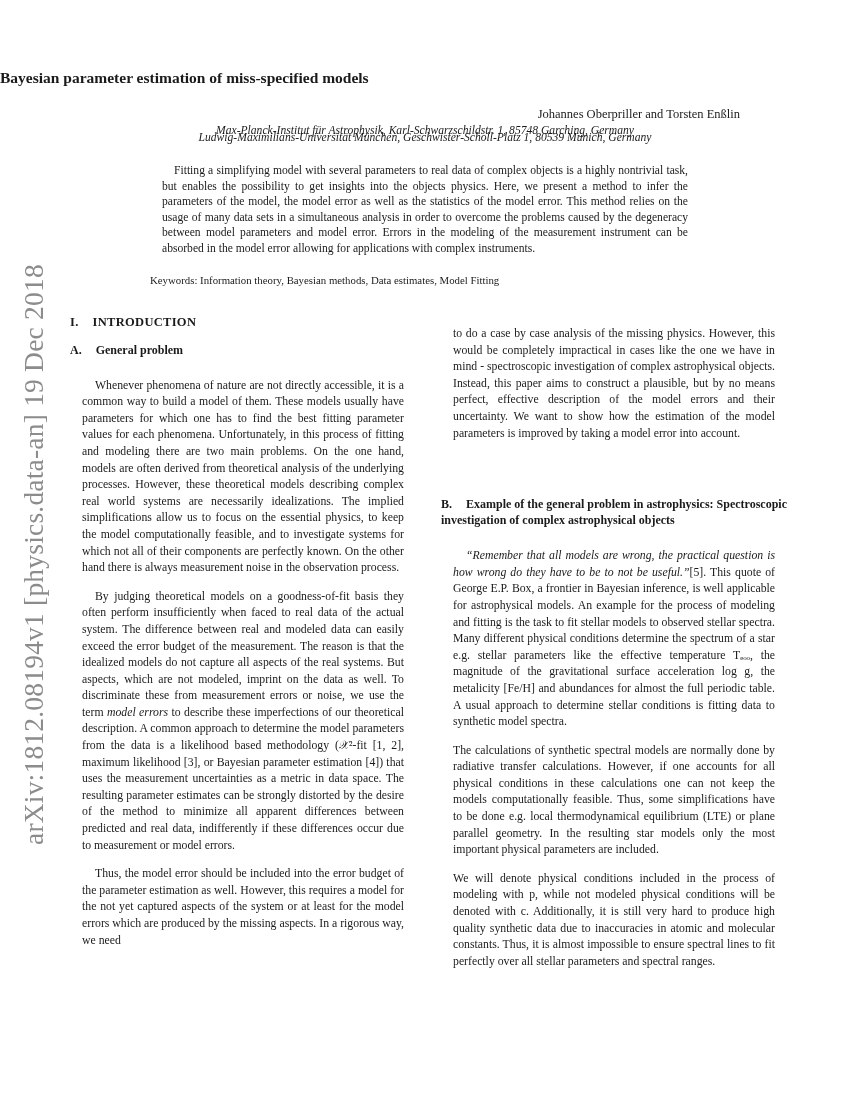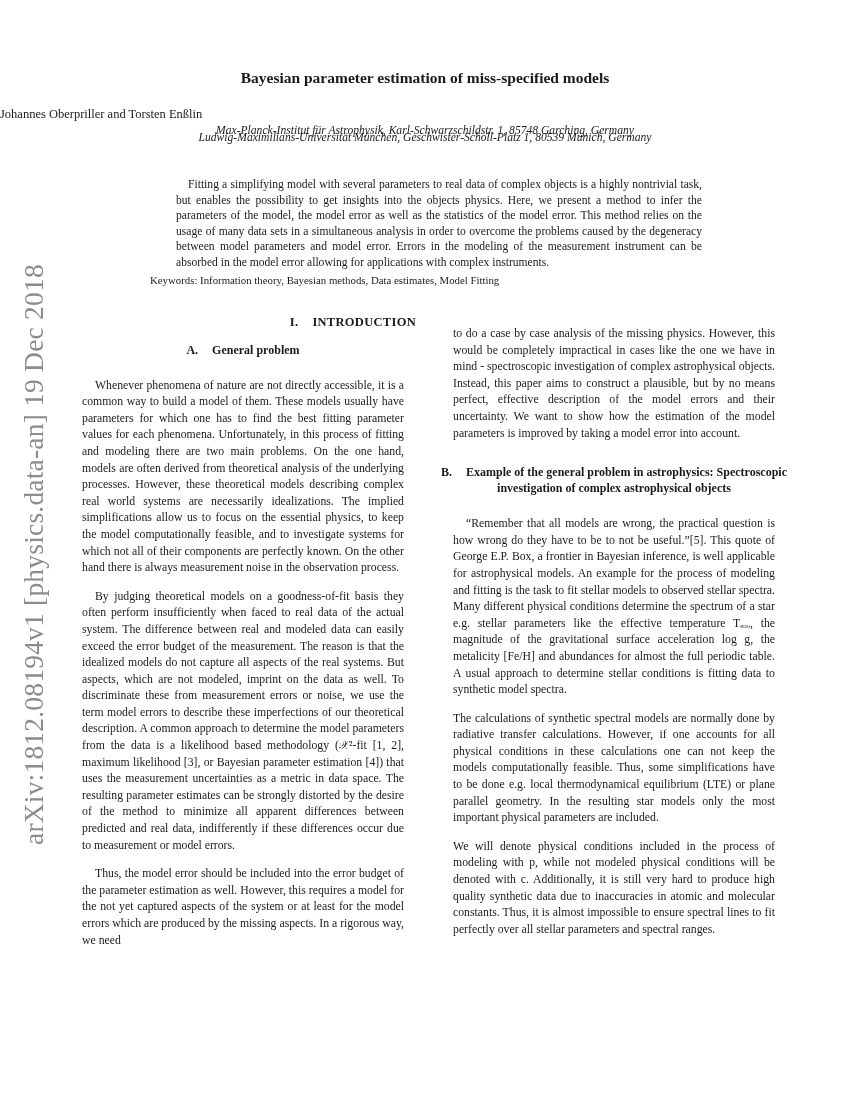--- a/index.html
+++ b/index.html
@@ -14,63 +14,63 @@
       transform-origin: 0 0;
       transform: rotate(-90deg);
       white-space: nowrap;
       font-size: 27.5px;
       color: #8c8c8c;
       letter-spacing: 0.2px;
       font-family: "Liberation Serif", "DejaVu Serif", serif;
     }
     .title {
       position: absolute; left: 0; width: 850px; top: 69px;
-      text-align: center; font-weight: bold; font-size: 15.5px;
+      text-align: left; font-weight: bold; font-size: 15.5px;
     }
     .authors {
       position: absolute; left: 0; width: 740px; top: 107px;
-      text-align: left; font-size: 12.5px;
+      text-align: right; font-size: 12.5px;
     }
     .affil {
       position: absolute; left: 0; width: 850px;
       text-align: center; font-size: 11.6px; font-style: italic;
     }
     .affil.a1 { top: 124px; }
     .affil.a2 { top: 131px; }
     .abstract {
       position: absolute; left: 162px; width: 526px; top: 163px;
       font-size: 11.6px; line-height: 15.5px; text-align: justify;
-      text-indent: 12px; margin: 14px;
+      text-indent: 12px; margin: 0;
     }
     .keywords {
       position: absolute; left: 150px; top: 274px;
       font-size: 10.8px;
     }
     .col {
       position: absolute; top: 314px; width: 346px;
       font-size: 11.75px; line-height: 16.6px;
     }
     .col.left { left: 70px; }
     .col.right { left: 441px; }
     .section-heading {
-      text-align: right; font-weight: bold; font-size: 12.5px;
+      text-align: left; font-weight: bold; font-size: 12.5px;
       margin: 0; letter-spacing: 0.3px;
     }
     .section-heading .num { margin-right: 14px; }
     .subsection-heading {
-      text-align: center; font-weight: bold; font-size: 12px; margin: 0;
+      text-align: left; font-weight: bold; font-size: 12px; margin: 0;
       line-height: 16px;
     }
     .subsection-heading .num { margin-right: 14px; }
     p.body {
       margin: 12px; text-align: justify; text-indent: 13px;
       hyphens: manual;
     }
     p.body.noindent { text-indent: 0; }
-    .it { }
+    .it { font-style: italic; }
   </style>
 </head>
 <body>
 
 <div class="arxiv-stamp">arXiv:1812.08194v1  [physics.data-an]  19 Dec 2018</div>
 
 <div class="title">Bayesian parameter estimation of miss-specified models</div>
 <div class="authors">Johannes Oberpriller and Torsten Enßlin</div>
 <div class="affil a1">Max-Planck-Institut für Astrophysik, Karl-Schwarzschildstr.  1, 85748 Garching, Germany</div>
 <div class="affil a2">Ludwig-Maximilians-Universität München, Geschwister-Scholl-Platz 1, 80539 Munich, Germany</div>
@@ -85,19 +85,19 @@
   <h3 class="subsection-heading" style="margin-top:11px;">
     <span class="num">A.</span><span>General problem</span>
   </h3>
   <p class="body" style="margin-top:20px;">Whenever phenomena of nature are not directly ac­cessible, it is a common way to build a model of them. These models usually have parameters for which one has to find the best fitting parameter values for each phenom­ena. Unfortunately, in this process of fitting and mod­eling there are two main problems. On the one hand, models are often derived from theoretical analysis of the underlying processes. However, these theoretical models describing complex real world systems are necessarily ide­alizations. The implied simplifications allow us to focus on the essential physics, to keep the model computation­ally feasible, and to investigate systems for which not all of their components are perfectly known. On the other hand there is always measurement noise in the observa­tion process.</p>
   <p class="body"><span>By judging theoretical models on a goodness-of-fit ba­sis they often perform insufficiently when faced to real data of the actual system. The difference between real and modeled data can easily exceed the error budget of the measurement. The reason is that the idealized mod­els do not capture all aspects of the real systems. But aspects, which are not modeled, imprint on the data as well. To discriminate these from measurement errors or noise, we use the term</span> <span class="it">model errors</span> <span>to describe these imperfections of our theoretical description. A common approach to determine the model parameters from the data is a likelihood based methodology (𝒳²-fit [1, 2], maximum likelihood [3], or Bayesian parameter estima­tion [4]) that uses the measurement uncertainties as a metric in data space. The resulting parameter estimates can be strongly distorted by the desire of the method to minimize all apparent differences between predicted and real data, indifferently if these differences occur due to measurement or model errors.</span></p>
   <p class="body" id="left-tail">Thus, the model error should be included into the er­ror budget of the parameter estimation as well. However, this requires a model for the not yet captured aspects of the system or at least for the model errors which are pro­duced by the missing aspects. In a rigorous way, we need</p>
 </div>
 
 <div class="col right">
   <p class="body noindent" id="right-head">to do a case by case analysis of the missing physics. How­ever, this would be completely impractical in cases like the one we have in mind - spectroscopic investigation of complex astrophysical objects. Instead, this paper aims to construct a plausible, but by no means perfect, effec­tive description of the model errors and their uncertainty. We want to show how the estimation of the model param­eters is improved by taking a model error into account.</p>
-  <h3 class="subsection-heading" style="margin-top:22px;">
+  <h3 class="subsection-heading" style="margin-top:54px;">
     <span class="num">B.</span><span>Example of the general problem in astrophysics: Spectroscopic investigation of complex astrophysical objects</span>
   </h3>
   <p class="body" style="margin-top:20px;"><span class="it">“Remember that all models are wrong, the practical question is how wrong do they have to be to not be use­ful.”</span><span>[5]. This quote of George E.P. Box, a frontier in Bayesian inference, is well applicable for astrophysical models. An example for the process of modeling and fit­ting is the task to fit stellar models to observed stellar spectra. Many different physical conditions determine the spectrum of a star e.g. stellar parameters like the effective temperature Tₑₒₒ, the magnitude of the gravi­tational surface acceleration log g, the metalicity [Fe/H] and abundances for almost the full periodic table. A usual approach to determine stellar conditions is fitting data to synthetic model spectra.</span></p>
   <p class="body noindent">The calculations of synthetic spectral models are nor­mally done by radiative transfer calculations. However, if one accounts for all physical conditions in these cal­culations one can not keep the models computationally feasible. Thus, some simplifications have to be done e.g. local thermodynamical equilibrium (LTE) or plane par­allel geometry. In the resulting star models only the most important physical parameters are included.</p>
   <p class="body noindent">We will denote physical conditions included in the pro­cess of modeling with p, while not modeled physical con­ditions will be denoted with c. Additionally, it is still very hard to produce high quality synthetic data due to inaccuracies in atomic and molecular constants. Thus, it is almost impossible to ensure spectral lines to fit per­fectly over all stellar parameters and spectral ranges.</p>
 </div>
 
 </body></html>

